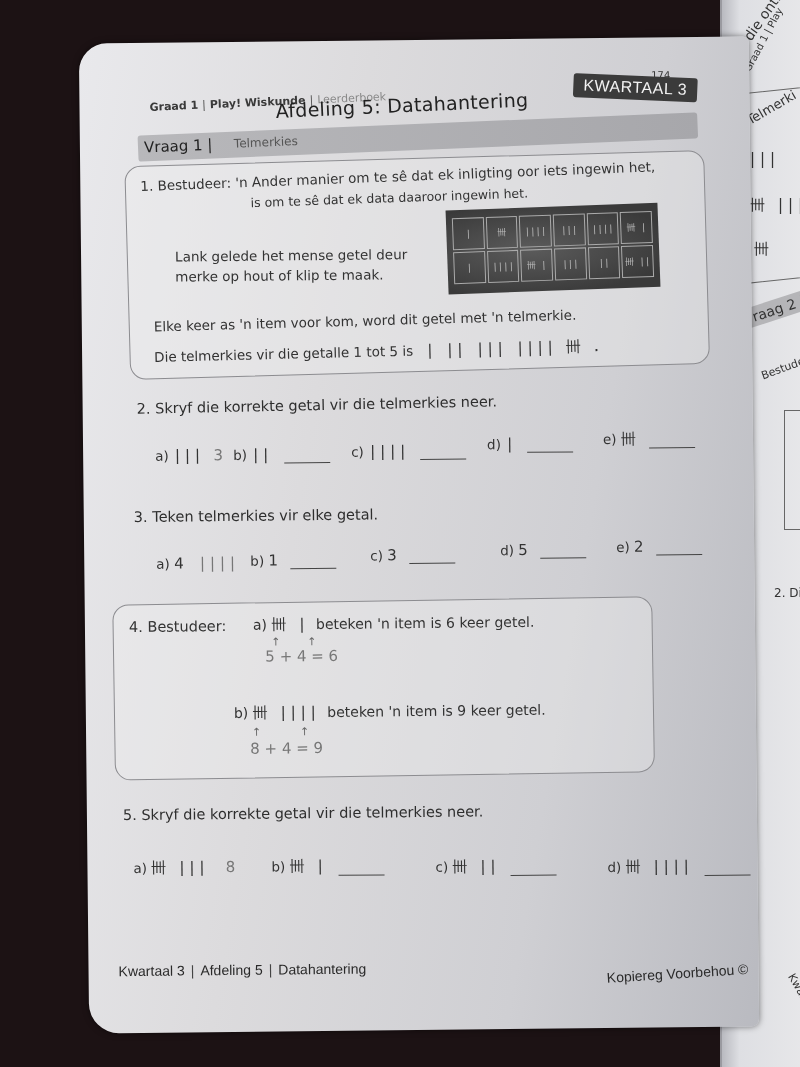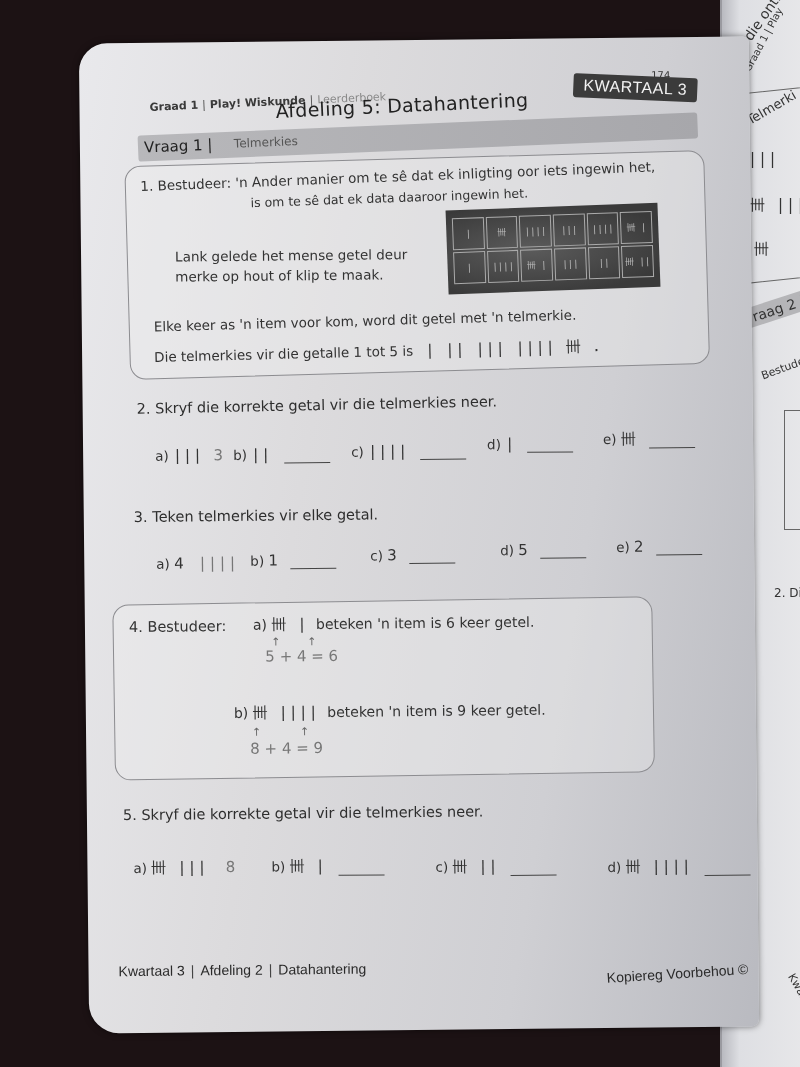--- a/index.html
+++ b/index.html
@@ -240,16 +240,16 @@
     <span class="tally">卌 ||</span>
     <span class="ans-line"></span>
   </div>
   <div class="txt" style="left:520px;top:820px;">
     <span>d)</span>
     <span class="tally">卌 ||||</span>
     <span class="ans-line"></span>
   </div>
 
   <div class="abs footer-left">
-    <span>Kwartaal 3</span><span class="sep">|</span><span>Afdeling 2</span><span class="sep">|</span><span>Datahantering</span>
+    <span>Kwartaal 3</span><span class="sep">|</span><span>Afdeling 5</span><span class="sep">|</span><span>Datahantering</span>
   </div>
   <div class="abs footer-right">Kopiereg Voorbehou ©</div>
 </div>
 
 </body></html>

